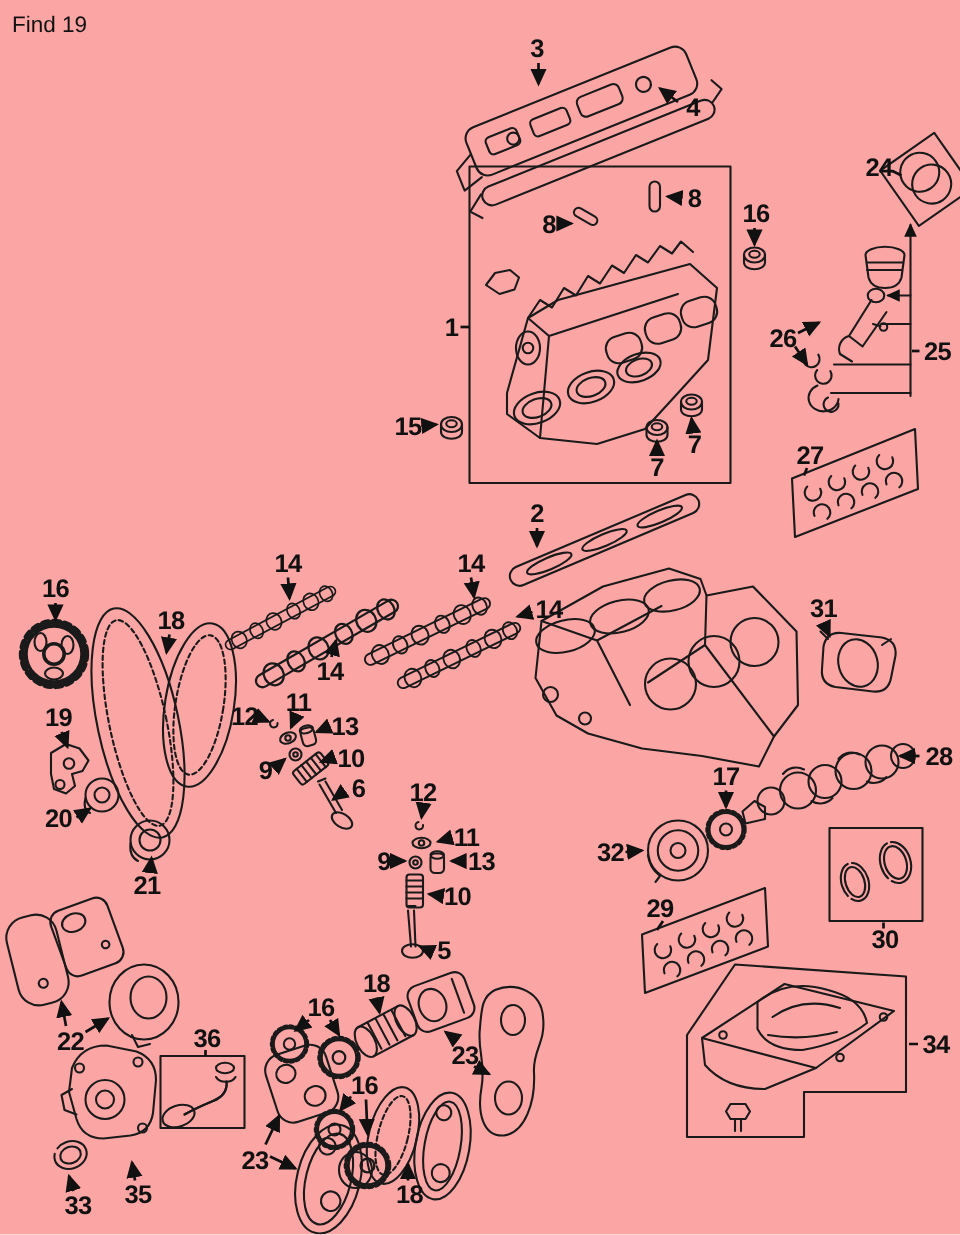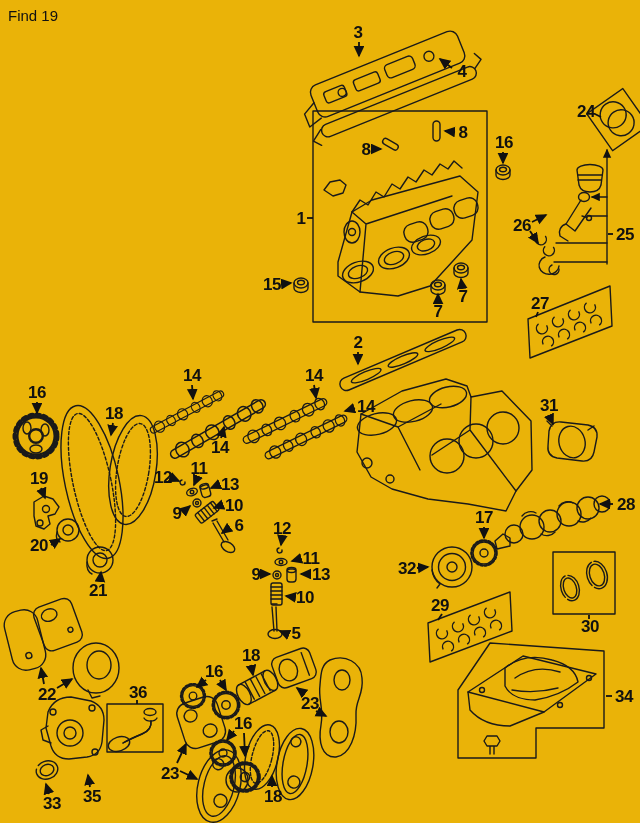--- a/index.html
+++ b/index.html
@@ -1,16 +1,16 @@
 <!DOCTYPE html>
 <html><head>
 <meta charset="utf-8">
 <style>
   html,body{margin:0;padding:0;background:#fff;}
-  .stage{position:relative;width:640px;height:823px;background:#eab308;overflow:hidden;
+  .stage{position:relative;width:640px;height:823px;background:#fca5a5;overflow:hidden;
          font-family:"Liberation Sans",sans-serif;}
   svg{position:absolute;left:0;top:0;}
   .art, .art *{stroke:#1a1a1a;fill:none;stroke-width:1.4;stroke-linecap:round;stroke-linejoin:round;}
   .co line,.co path{stroke:#111;fill:none;stroke-width:1.8;}
   .co text{font-family:"Liberation Sans",sans-serif;font-weight:700;font-size:17px;
            fill:#111;stroke:none;text-anchor:middle;letter-spacing:-0.5px;}
   .find{font-family:"Liberation Sans",sans-serif;font-weight:400;font-size:15px;fill:#111;stroke:none;}
 </style>
 </head>
 <body>

